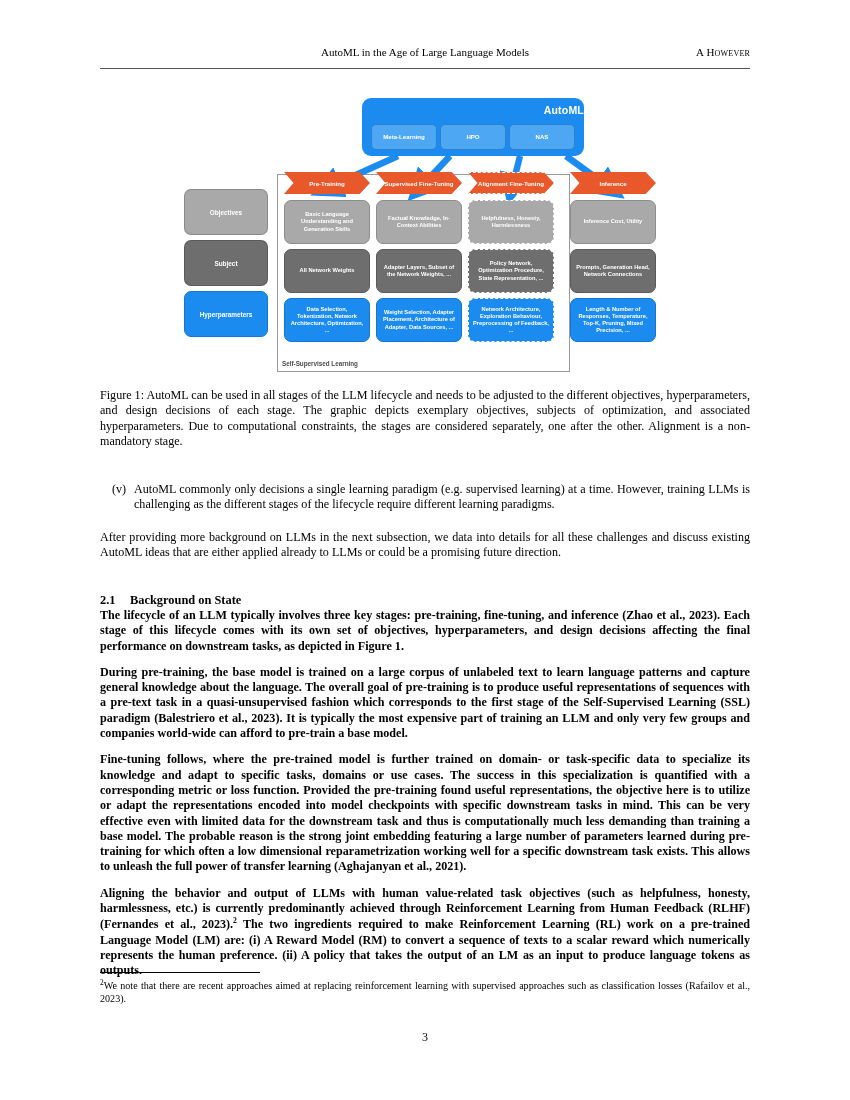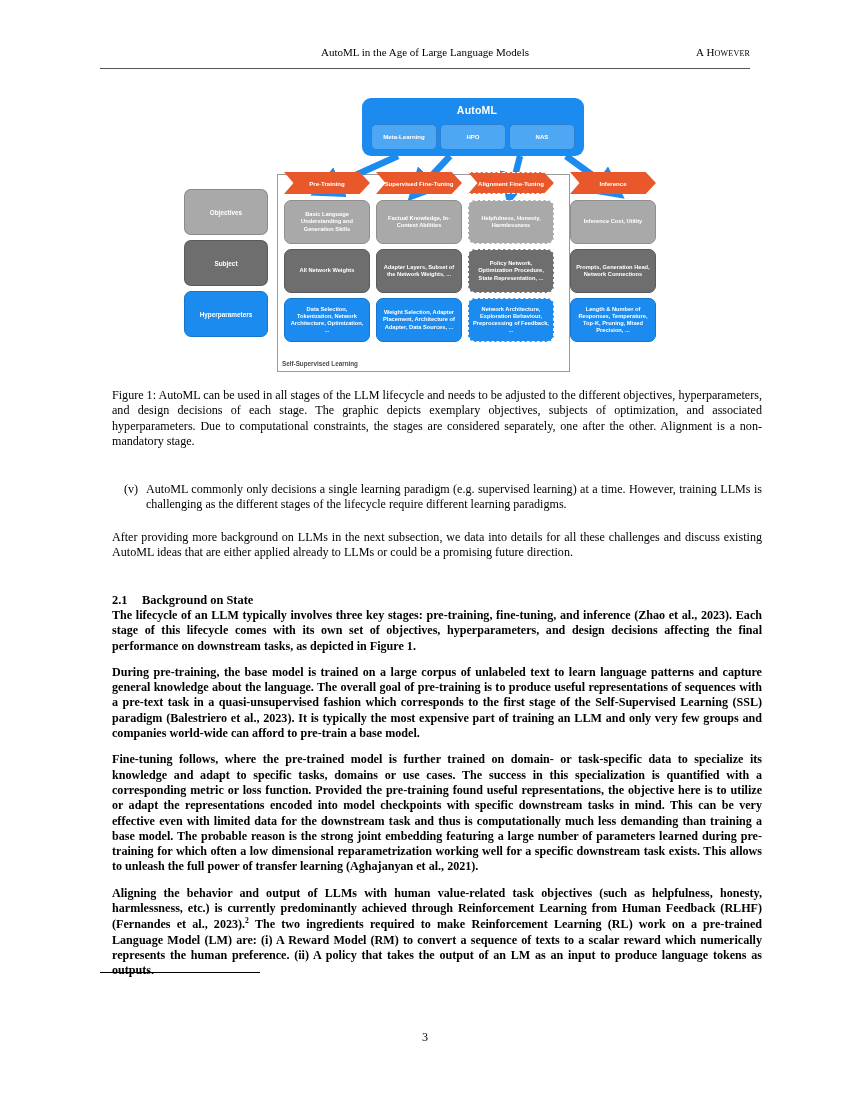--- a/index.html
+++ b/index.html
@@ -29,21 +29,21 @@
   }
 
   
   .figure{position:absolute;left:100px;top:92px;width:650px;height:290px;}
 
   .automl-box{
     position:absolute;left:262px;top:6px;width:222px;height:58px;
     background:#1b8bf0;border-radius:9px;
   }
   .automl-title{
-    position:absolute;left:8px;right:0;top:6px;text-align:center;
+    position:absolute;left:8px;right:0;top:6px;text-align:right;
     color:#fff;font-family:"Liberation Sans",sans-serif;
     font-weight:bold;font-size:10.5px;letter-spacing:.2px;
   }
   .automl-subs{
     position:absolute;left:9px;right:9px;top:26px;height:24px;
     display:flex;justify-content:space-between;
   }
   .automl-sub{
     width:64px;height:24px;background:#4ea7f2;
     border:1px solid #2e7fd0;border-radius:5px;
@@ -106,21 +106,21 @@
     padding:0 3px;box-sizing:border-box;
     color:#fff;font-family:"Liberation Sans",sans-serif;
     font-weight:bold;font-size:5.7px;line-height:1.25;text-align:center;
   }
   .c-obj{background:#a9a9a9;border:1px solid #8e8e8e;}
   .c-sub{background:#6e6e6e;border:1px solid #5a5a5a;}
   .c-hyp{background:#1b8bf0;border:1px solid #1577cc;}
   .dashed-cell{border-style:dashed !important;border-width:1.3px !important;border-color:#ffffff !important;}
 
   
-  .tcol{position:absolute;left:112px;width:650px;text-align:justify;}
+  .tcol{position:absolute;left:100px;width:650px;text-align:justify;}
   p.body{font-size:12.1px;line-height:1.265;margin:0 0 11px 0;text-align:justify;}
   .caption{font-size:12.1px;line-height:1.265;margin:0;text-align:justify;}
 
   .listitem{display:flex;margin:0 0 11px 0;}
   .listitem .marker{width:34px;flex:0 0 34px;text-align:right;padding-right:8px;box-sizing:border-box;font-size:12.1px;}
   .listitem .ltext{flex:1;font-size:12.1px;line-height:1.265;text-align:justify;}
 
   h2.sec{font-size:12.4px;font-weight:bold;margin:0 0 11px 0;}
   h2.sec .num{display:inline-block;min-width:30px;margin-top:15px;}
 
@@ -229,16 +229,19 @@
   </div>
 
   <div class="tcol" style="top:608px;font-weight:bold;">
     <p class="body">The lifecycle of an LLM typically involves three key stages: pre-training, fine-tuning, and inference (Zhao et al., 2023). Each stage of this lifecycle comes with its own set of objectives, hyperparameters, and design decisions affecting the final performance on downstream tasks, as depicted in Figure 1.</p>
     <p class="body">During pre-training, the base model is trained on a large corpus of unlabeled text to learn language patterns and capture general knowledge about the language. The overall goal of pre-training is to produce useful representations of sequences with a pre-text task in a quasi-unsupervised fashion which corresponds to the first stage of the Self-Supervised Learning (SSL) paradigm (Balestriero et al., 2023). It is typically the most expensive part of training an LLM and only very few groups and companies world-wide can afford to pre-train a base model.</p>
     <p class="body">Fine-tuning follows, where the pre-trained model is further trained on domain- or task-specific data to specialize its knowledge and adapt to specific tasks, domains or use cases. The success in this specialization is quantified with a corresponding metric or loss function. Provided the pre-training found useful representations, the objective here is to utilize or adapt the representations encoded into model checkpoints with specific downstream tasks in mind. This can be very effective even with limited data for the downstream task and thus is computationally much less demanding than training a base model. The probable reason is the strong joint embedding featuring a large number of parameters learned during pre-training for which often a low dimensional reparametrization working well for a specific downstream task exists. This allows to unleash the full power of transfer learning (Aghajanyan et al., 2021).</p>
     <p class="body"><span>Aligning the behavior and output of LLMs with human value-related task objectives (such as helpfulness, honesty, harmlessness, etc.) is currently predominantly achieved through Reinforcement Learning from Human Feedback (RLHF) (Fernandes et al., 2023).</span><sup style="font-size:7.6px;">2</sup><span> The two ingredients required to make Reinforcement Learning (RL) work on a pre-trained Language Model (LM) are: (i) A Reward Model (RM) to convert a sequence of texts to a scalar reward which numerically represents the human preference. (ii) A policy that takes the output of an LM as an input to produce language tokens as outputs.</span></p>
   </div>
 
   <div class="fn-rule" style="top:972px;"></div>
+  <div class="footnote" style="top:978px;">
+    <sup>2</sup><span>We note that there are recent approaches aimed at replacing reinforcement learning with supervised approaches such as classification losses (Rafailov et al., 2023).</span>
+  </div>
 
   <div class="pageno" style="top:1030px;">3</div>
 
 </div>
 
 </body></html>

